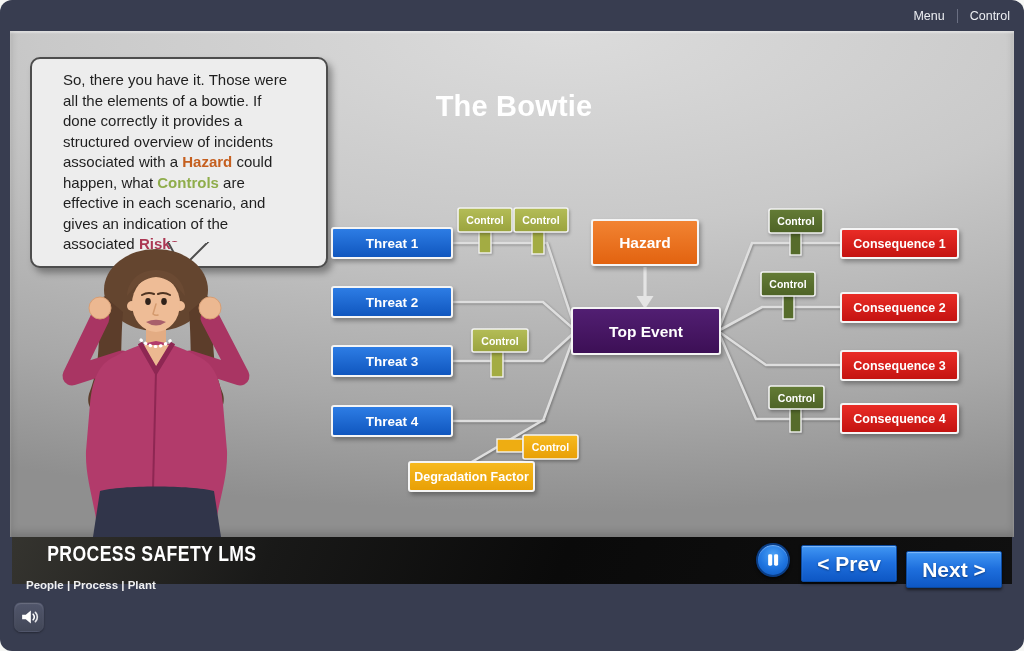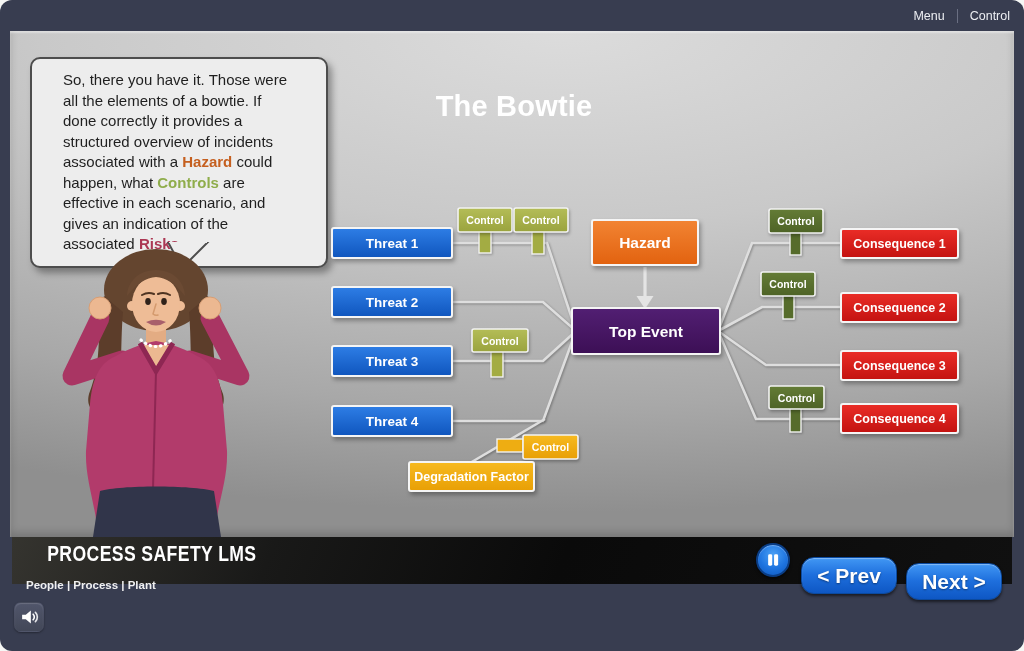--- a/index.html
+++ b/index.html
@@ -50,21 +50,21 @@
   .bottombar{position:absolute;left:12px;top:537px;width:1000px;height:47px;
     background:linear-gradient(112deg,#35342f 0%,#191918 26%,#0a0a0a 55%,#101010 100%);}
   .brand{position:absolute;left:14px;top:4px;width:212px;color:#ffffff;}
   .brand-top{font-size:22px;font-weight:bold;letter-spacing:.5px;transform:scaleX(.8);transform-origin:center;white-space:nowrap;}
   .brand-sub{font-size:11.5px;font-weight:bold;color:#f0f0f0;margin-top:12px;white-space:nowrap;}
   .lesson-title{position:absolute;left:456px;top:12px;transform:translateX(-50%);color:#f2f2f2;font-size:17px;white-space:nowrap;}
   .pause-btn{position:absolute;right:222px;top:6px;width:34px;height:34px;border-radius:50%;
     background:radial-gradient(circle at 50% 32%,#4aa0f5 0%,#1e74e0 55%,#0d57bd 100%);
     border:2px solid #0a3d85;box-shadow:0 2px 3px rgba(0,0,0,.55), inset 0 1px 1px rgba(255,255,255,.35);
     display:flex;align-items:center;justify-content:center;cursor:pointer;}
-  .nav-btn{position:absolute;top:20px;width:96px;height:37px;border-radius:13px;border:1px solid #0b4aa0;
+  .nav-btn{position:absolute;top:8px;width:96px;height:37px;border-radius:2px;border:1px solid #0b4aa0;
     background:linear-gradient(#4197f4 0%,#1e6fdd 48%,#0e57c4 100%);
     box-shadow:0 2px 3px rgba(0,0,0,.55), inset 0 1px 1px rgba(255,255,255,.35);
     color:#fff;font-size:21px;font-weight:bold;text-shadow:0 1px 2px rgba(0,0,0,.4);
     display:flex;align-items:center;justify-content:center;cursor:pointer;white-space:nowrap;}
   .prev-btn{right:115px;}
   .next-btn{right:10px;margin-top:6px;}
 
   
   .audio-btn{position:absolute;left:14px;top:602px;width:30px;height:30px;border-radius:7px;
     background:linear-gradient(#51566b,#434858);border:1px solid #5c617511;

